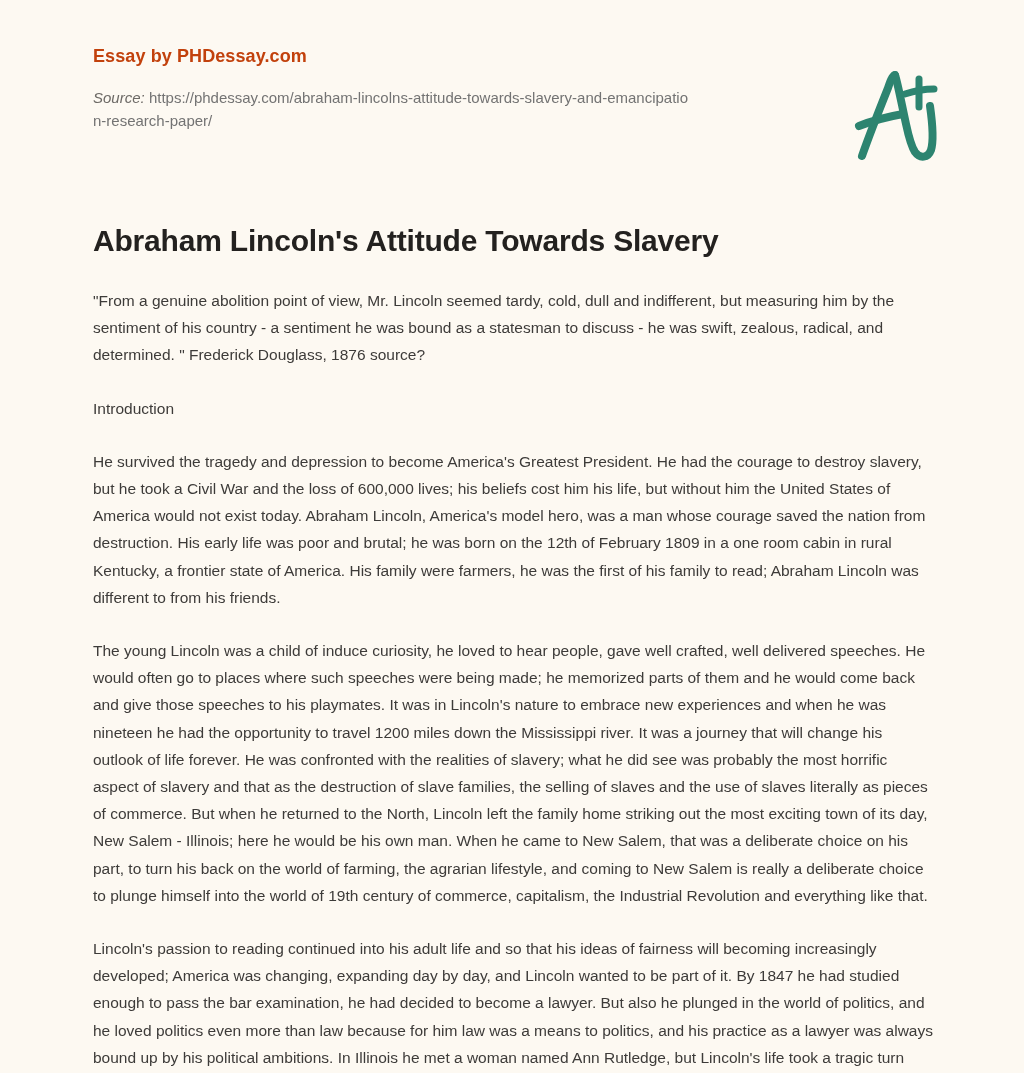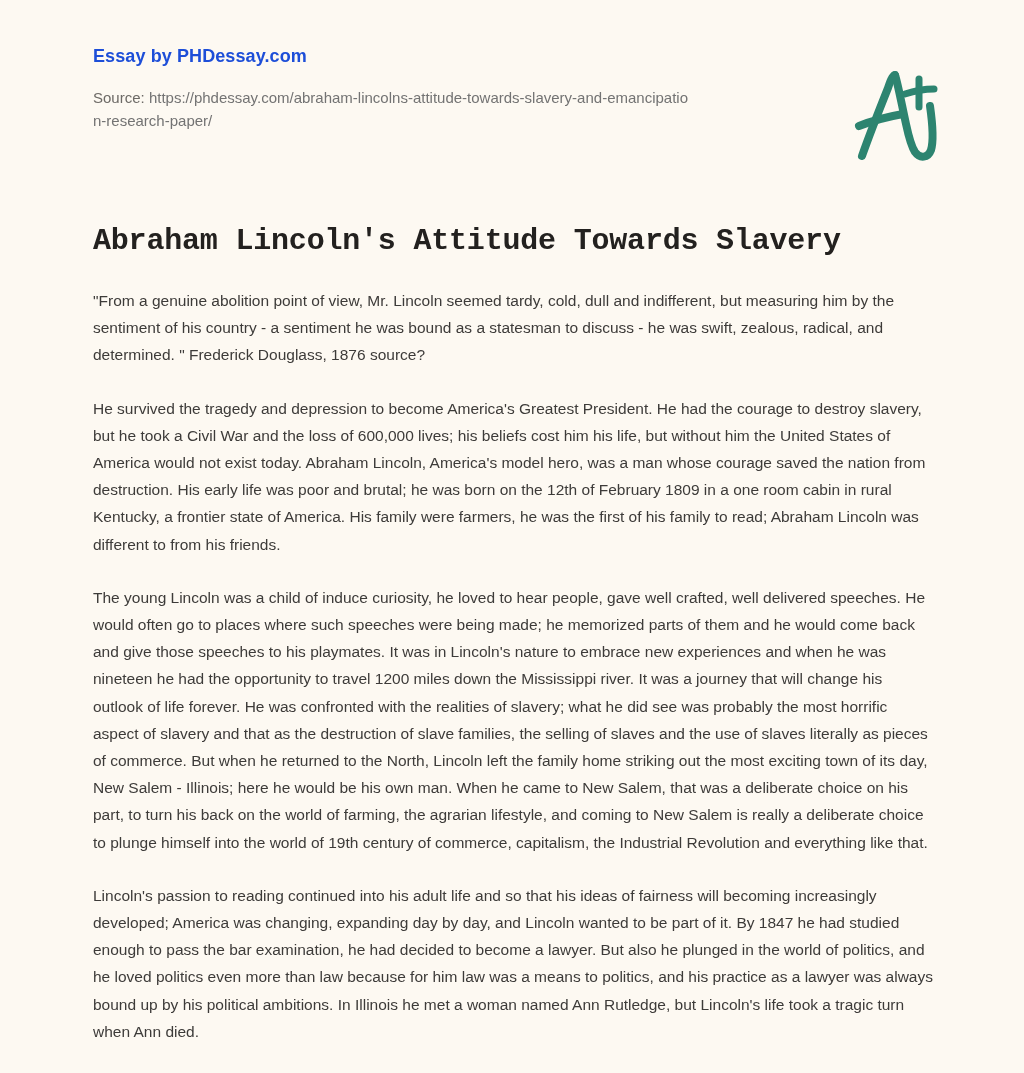--- a/index.html
+++ b/index.html
@@ -24,33 +24,34 @@
   
   .header {
     position: absolute;
     left: 93px;
     top: 44px;
     width: 838px;
   }
   .brand-line {
     font-size: 18px;
     font-weight: bold;
-    color: #1d4ed8;
+    color: #c2410c;
     letter-spacing: 0.1px;
     line-height: 24px;
   }
   .source-line {
     margin-top: 18px;
     font-size: 15px;
     line-height: 23px;
     color: #6d6a66;
     max-width: 600px;
   }
   .source-label {
     color: #6d6a66;
+    font-style: italic;
   }
   .source-url {
     color: #737373;
     text-decoration: none;
     word-break: break-all;
   }
 
   
   .logo {
     position: absolute;
@@ -72,21 +73,20 @@
     top: 222px;
     width: 840px;
   }
   .doc-title {
     font-size: 30px;
     font-weight: bold;
     color: #23211f;
     line-height: 38px;
     margin: 0 0 27px 0;
     letter-spacing: -0.2px;
-    font-family: Liberation Mono, monospace;
   }
   .para {
     font-size: 15.5px;
     line-height: 27.2px;
     color: #3d3b39;
     margin: 0 0 26px 0;
     text-align: left;
   }
   .section-head {
     font-size: 15.5px;
@@ -128,20 +128,21 @@
         <path d="M77 15 C 77 24, 77 34, 77 43" stroke-width="7"></path>
       </g>
     </svg>
   </div>
 
   <div class="article">
     <h1 class="doc-title">Abraham Lincoln's Attitude Towards Slavery</h1>
 
     <p class="para">"From a genuine abolition point of view, Mr. Lincoln seemed tardy, cold, dull and indifferent, but measuring him by the sentiment of his country - a sentiment he was bound as a statesman to discuss - he was swift, zealous, radical, and determined. " Frederick Douglass, 1876 source?</p>
 
+    <p class="section-head">Introduction</p>
 
     <p class="para">He survived the tragedy and depression to become America's Greatest President. He had the courage to destroy slavery, but he took a Civil War and the loss of 600,000 lives; his beliefs cost him his life, but without him the United States of America would not exist today. Abraham Lincoln, America's model hero, was a man whose courage saved the nation from destruction. His early life was poor and brutal; he was born on the 12th of February 1809 in a one room cabin in rural Kentucky, a frontier state of America. His family were farmers, he was the first of his family to read; Abraham Lincoln was different to from his friends.</p>
 
     <p class="para">The young Lincoln was a child of induce curiosity, he loved to hear people, gave well crafted, well delivered speeches. He would often go to places where such speeches were being made; he memorized parts of them and he would come back and give those speeches to his playmates. It was in Lincoln's nature to embrace new experiences and when he was nineteen he had the opportunity to travel 1200 miles down the Mississippi river. It was a journey that will change his outlook of life forever. He was confronted with the realities of slavery; what he did see was probably the most horrific aspect of slavery and that as the destruction of slave families, the selling of slaves and the use of slaves literally as pieces of commerce. But when he returned to the North, Lincoln left the family home striking out the most exciting town of its day, New Salem - Illinois; here he would be his own man. When he came to New Salem, that was a deliberate choice on his part, to turn his back on the world of farming, the agrarian lifestyle, and coming to New Salem is really a deliberate choice to plunge himself into the world of 19th century of commerce, capitalism, the Industrial Revolution and everything like that.</p>
 
     <p class="para">Lincoln's passion to reading continued into his adult life and so that his ideas of fairness will becoming increasingly developed; America was changing, expanding day by day, and Lincoln wanted to be part of it. By 1847 he had studied enough to pass the bar examination, he had decided to become a lawyer. But also he plunged in the world of politics, and he loved politics even more than law because for him law was a means to politics, and his practice as a lawyer was always bound up by his political ambitions. In Illinois he met a woman named Ann Rutledge, but Lincoln's life took a tragic turn when Ann died.</p>
 
   </div>
 
 </div>

